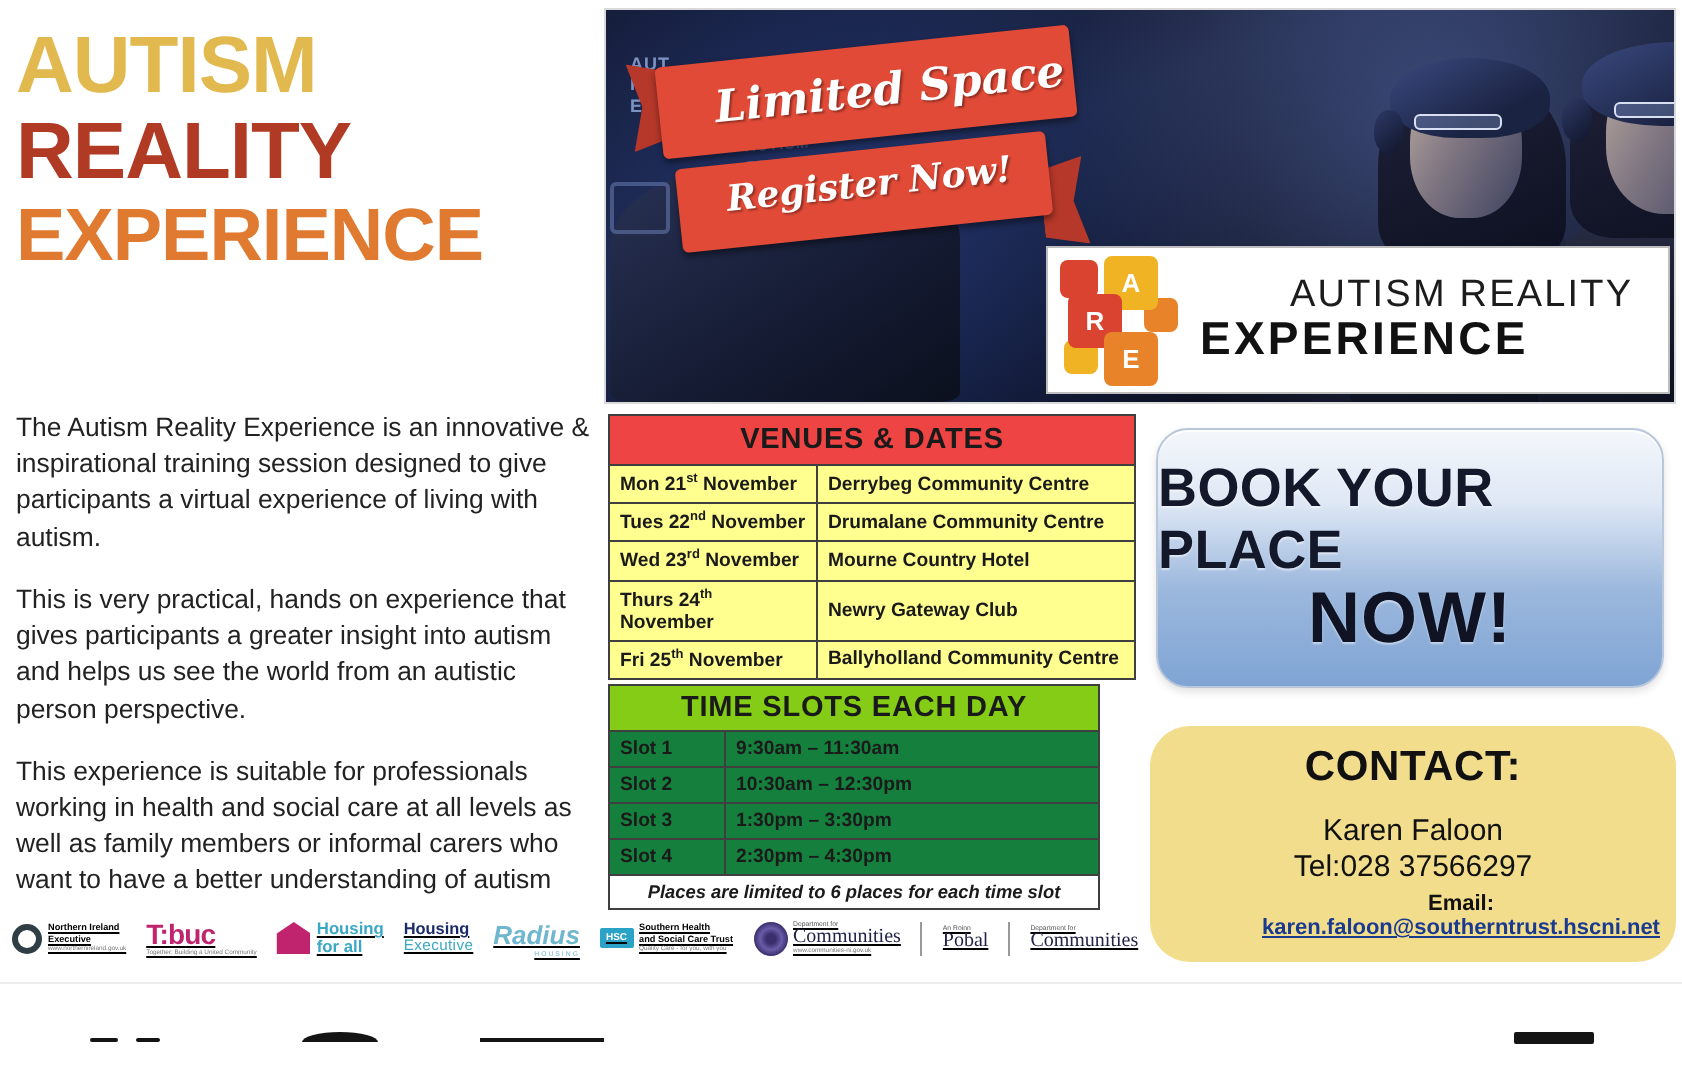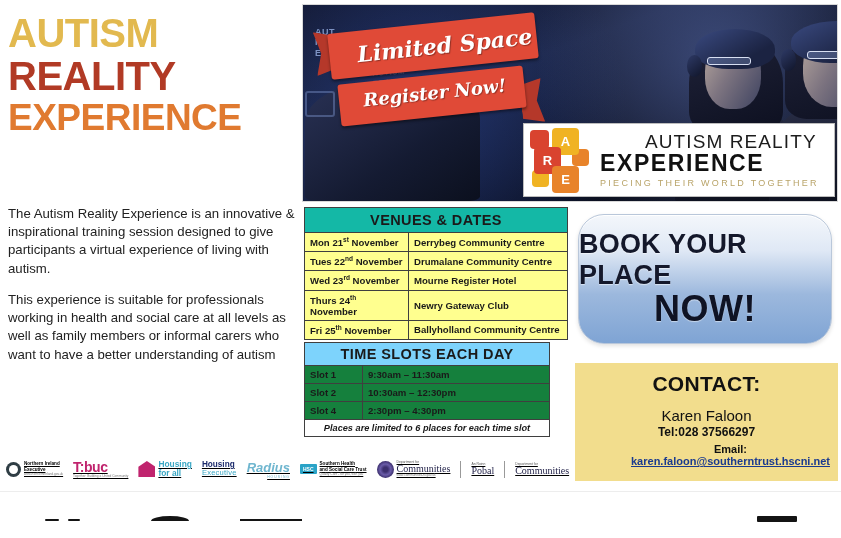--- a/index.html
+++ b/index.html
@@ -133,64 +133,64 @@
 
   
   .tbl {
     position: absolute; border: 1.4px solid #3f3f3f; border-collapse: collapse;
     font-size: 9.6px;
   }
   .tbl td, .tbl th { border: 1px solid #3f3f3f; padding: 3px 5px; font-weight: bold; color: #1a1a1a; }
 
   #venues-table { left: 304px; top: 207px; width: 264px; }
   #venues-table .thead td {
-    background: #14b8a6; text-align: center; font-size: 14.5px; letter-spacing: .4px;
+    background: #ef4444; text-align: center; font-size: 14.5px; letter-spacing: .4px;
     padding: 4px 16px;
   }
   #venues-table tbody td { background: #ffff8f; }
   #venues-table tbody td:first-child { width: 104px; }
 
   #timeslots-table { left: 304px; top: 342px; width: 246px; }
   #timeslots-table .thead td {
-    background: #7dd3fc; text-align: center; font-size: 14.5px; letter-spacing: .4px;
+    background: #84cc16; text-align: center; font-size: 14.5px; letter-spacing: .4px;
     padding: 3px 0;
   }
   #timeslots-table tbody td { background: #15803d; }
   #timeslots-table tbody td:first-child { width: 58px; }
   #timeslots-table .foot td {
     background: #ffffff; text-align: center; font-style: italic; font-size: 9.2px;
   }
   sup { font-size: .68em; vertical-align: super; }
 
   
   .book-btn {
     position: absolute; left: 578px; top: 214px; width: 254px; height: 130px;
-    border-radius: 26px;
+    border-radius: 16px;
     background: linear-gradient(180deg, #f4f7fb 0%, #dfe8f5 28%, #9cb8dd 62%, #7fa4d4 100%);
     border: 1px solid #b9c7da;
     box-shadow: inset 0 1px 0 #fff, 0 2px 4px rgba(0,0,0,.12);
     display: flex; flex-direction: column; align-items: center; justify-content: center;
   }
   .book-l1 {
     font-size: 27px; font-weight: bold; color: #14182b; letter-spacing: .2px;
     text-shadow: 0 1px 1px rgba(255,255,255,.55);
   }
   .book-l2 {
     font-size: 36px; font-weight: bold; color: #0f1324; letter-spacing: .5px;
     text-shadow: 0 1px 1px rgba(255,255,255,.5); margin-top: -3px;
   }
 
   
   .contact {
     position: absolute; left: 575px; top: 363px; width: 263px; height: 118px;
-    background: #f2dd8d; text-align: center; padding-top: 9px;
+    background: #f2dd8d; text-align: center; padding-top: 9px; border-radius: 20px;
   }
   .contact-title { font-size: 21px; font-weight: bold; color: #111; letter-spacing: .3px; }
   .contact-name { font-size: 15px; color: #111; margin-top: 11px; }
-  .contact-tel { font-size: 12px; font-weight: bold; color: #111; margin-top: 1px; }
+  .contact-tel { font-size: 15px; font-weight: normal; color: #111; margin-top: 1px; }
   .contact-email { font-size: 11px; font-weight: bold; color: #111; margin-top: 4px; padding-left: 48px; }
   .contact-email a { color: #1a3a8f; text-decoration: underline; font-weight: bold; }
 
   
   .logo-strip {
     position: absolute; left: 6px; top: 452px; width: 566px; height: 34px;
     display: flex; align-items: center; gap: 10px;
   }
   .logo { display: flex; align-items: center; gap: 3px; white-space: nowrap; text-decoration: underline; }
   .lg-mark { width: 15px; height: 15px; flex: 0 0 15px; }
@@ -232,20 +232,21 @@
 <div class="page">
 
   <div class="headline">
     <div class="hl-1">AUTISM</div>
     <div class="hl-2">REALITY</div>
     <div class="hl-3">EXPERIENCE</div>
   </div>
 
   <div class="body-copy">
     <p>The Autism Reality Experience is an innovative &amp; inspirational training session designed to give participants a virtual experience of living with autism.</p>
+    <p>This is very practical, hands on experience that gives participants a greater insight into autism and helps us see the world from an autistic person perspective.</p>
     <p>This experience is suitable for professionals working in health and social care at all levels as well as family members or informal carers who want to have a better understanding of autism</p>
   </div>
 
   <div class="banner">
     <div class="tee"></div>
     <div class="puzzle-ghost"></div>
     <div class="tee-mark">AUT<br>RE<br>E</div>
     <div class="tee-text">AUTISM<br>REALITY<br>EXPERIENCE</div>
 
     <div class="person">
@@ -286,41 +287,40 @@
         <div class="pz pz-r">
           <span>R</span>
         </div>
         <div class="pz pz-e">
           <span>E</span>
         </div>
       </div>
       <div class="are-txt">
         <div class="are-l1">AUTISM REALITY</div>
         <div class="are-l2">EXPERIENCE</div>
-        <div class="are-l3">PIECING THEIR WORLD TOGETHER</div>
       </div>
     </div>
   </div>
 
   <table class="tbl" id="venues-table">
     <tbody>
       <tr class="thead">
         <td colspan="2">VENUES &amp; DATES</td>
       </tr>
       <tr>
         <td><span>Mon 21</span><sup>st</sup><span> November</span></td>
         <td>Derrybeg Community Centre</td>
       </tr>
       <tr>
         <td><span>Tues 22</span><sup>nd</sup><span> November</span></td>
         <td>Drumalane Community Centre</td>
       </tr>
       <tr>
         <td><span>Wed 23</span><sup>rd</sup><span> November</span></td>
-        <td>Mourne Register Hotel</td>
+        <td>Mourne Country Hotel</td>
       </tr>
       <tr>
         <td><span>Thurs 24</span><sup>th</sup><span> November</span></td>
         <td>Newry Gateway Club</td>
       </tr>
       <tr>
         <td><span>Fri 25</span><sup>th</sup><span> November</span></td>
         <td>Ballyholland Community Centre</td>
       </tr>
     </tbody>
@@ -331,20 +331,24 @@
       <tr class="thead">
         <td colspan="2">TIME SLOTS EACH DAY</td>
       </tr>
       <tr>
         <td>Slot 1</td>
         <td>9:30am – 11:30am</td>
       </tr>
       <tr>
         <td>Slot 2</td>
         <td>10:30am – 12:30pm</td>
+      </tr>
+      <tr>
+        <td>Slot 3</td>
+        <td>1:30pm – 3:30pm</td>
       </tr>
       <tr>
         <td>Slot 4</td>
         <td>2:30pm – 4:30pm</td>
       </tr>
       <tr class="foot">
         <td colspan="2">Places are limited to 6 places for each time slot</td>
       </tr>
     </tbody>
   </table>

